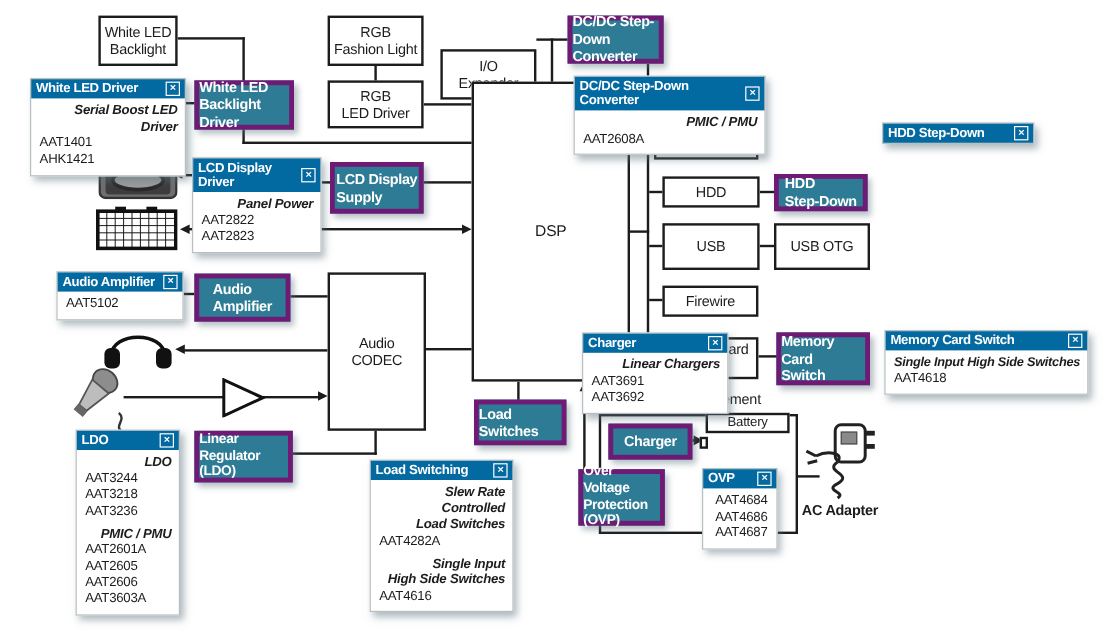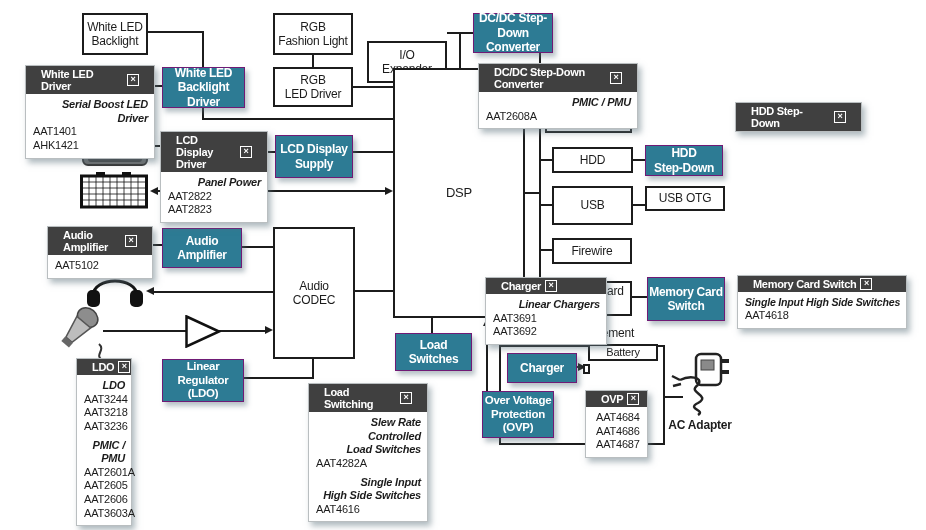--- a/index.html
+++ b/index.html
@@ -6,28 +6,28 @@
   .stage{position:relative;width:926px;height:530px;background:#ffffff;
          font-family:"Liberation Sans",sans-serif;overflow:hidden;}
   .ln{position:absolute;background:#1c1c1c;}
   .ar{position:absolute;width:0;height:0;}
   .ar-l{border-top:4px solid transparent;border-bottom:4px solid transparent;border-right:8px solid #1c1c1c;}
   .ar-r{border-top:4px solid transparent;border-bottom:4px solid transparent;border-left:8px solid #1c1c1c;}
   .ar-u{border-left:4px solid transparent;border-right:4px solid transparent;border-bottom:8px solid #1c1c1c;}
   .box{position:absolute;background:#fff;border:2px solid #1c1c1c;display:flex;align-items:center;
        justify-content:center;text-align:center;font-size:12px;line-height:1.18;color:#1c1c1c;
        white-space:pre-line;letter-spacing:-0.2px;box-sizing:border-box;}
-  .teal{position:absolute;background:#2d7b94;border:1px solid #701a75;color:#fff;font-weight:bold;
-        display:flex;align-items:center;justify-content:center;text-align:center;font-size:12px;
+  .teal{position:absolute;background:#2d7b94;border:4px solid #701a75;color:#fff;font-weight:bold;
+        display:flex;align-items:center;justify-content:center;text-align:left;font-size:12px;
         line-height:1.2;white-space:pre-line;letter-spacing:-0.3px;
         box-shadow:3px 4px 5px rgba(96,118,128,0.45);box-sizing:border-box;}
   .callout{position:absolute;background:#fff;border:1px solid #b9bec0;
            box-shadow:3px 4px 6px rgba(96,118,128,0.5);box-sizing:border-box;}
-  .co-h{background:#404040;color:#fff;font-weight:bold;font-size:11px;letter-spacing:-0.3px;
-        padding:2px 15px;display:flex;align-items:center;gap:4px;}
+  .co-h{background:#0369a1;color:#fff;font-weight:bold;font-size:11px;letter-spacing:-0.3px;
+        padding:2px 4px;display:flex;align-items:center;justify-content:space-between;gap:4px;}
   .co-x{width:10px;height:10px;border:1px solid #fff;font-size:9px;line-height:9px;text-align:center;
         color:#fff;cursor:pointer;flex:none;}
   .co-b{padding:4px 6px 5px 7px;font-size:11px;color:#1c1c1c;line-height:1.24;letter-spacing:-0.2px;}
   .cat{font-weight:bold;font-style:italic;white-space:pre-line;text-align:right;}
   .part{cursor:pointer;}
   .gap{height:5px;}
   .lbl{position:absolute;font-size:12px;color:#1c1c1c;text-align:center;letter-spacing:-0.2px;}
   .icon{position:absolute;}
 </style>
 </head>
@@ -85,21 +85,21 @@
   <div class="box" style="left:273px;top:13px;width:80px;height:42px;">RGB
 Fashion Light</div>
   <div class="box" style="left:367px;top:13px;width:80px;height:42px;margin-top:28px;">I/O
 Expander</div>
   <div class="box" style="left:273px;top:67px;width:80px;height:40px;">RGB
 LED Driver</div>
   <div class="box" style="left:393px;top:68px;width:132px;height:250px;font-size:13px;">DSP</div>
   <div class="box" style="left:545px;top:105px;width:87px;height:28px;">ROM</div>
   <div class="box" style="left:552px;top:147px;width:81px;height:26px;">HDD</div>
   <div class="box" style="left:552px;top:186px;width:81px;height:39px;">USB</div>
-  <div class="box" style="left:645px;top:186px;width:80px;height:25px;">USB OTG</div>
+  <div class="box" style="left:645px;top:186px;width:80px;height:39px;">USB OTG</div>
   <div class="box" style="left:552px;top:238px;width:80px;height:26px;">Firewire</div>
   <div class="box" style="left:545px;top:281px;width:87px;height:35px;">Memory Card
 SD</div>
   <div class="box" style="left:273px;top:227px;width:82px;height:132px;">Audio
 CODEC</div>
 
   <div class="lbl" style="left:499px;top:326px;width:166px;">Power Management</div>
   <div class="box" style="left:499px;top:345px;width:166px;height:100px;background:transparent;"></div>
   <div class="box" style="left:583px;top:364px;width:7px;height:10px;border-width:2px;"></div>
   <div class="box" style="left:588px;top:344px;width:70px;height:17px;font-size:11px;">Battery</div>
@@ -245,21 +245,21 @@
     <div class="co-h">
         <span>Memory Card Switch</span>
         <span class="co-x">×</span>
       </div>
     <div class="co-b">
       <div class="cat" style="white-space:nowrap;font-size:10.6px;">Single Input High Side Switches</div>
       <div class="part">AAT4618</div>
     </div>
   </div>
 
-  <div class="callout" style="left:76px;top:358px;width:56px;">
+  <div class="callout" style="left:63px;top:358px;width:87px;">
     <div class="co-h">
         <span>LDO</span>
         <span class="co-x">×</span>
       </div>
     <div class="co-b">
       <div class="cat">LDO</div>
       <div class="part">AAT3244</div>
       <div class="part">AAT3218</div>
       <div class="part">AAT3236</div>
       <div class="gap"></div>

